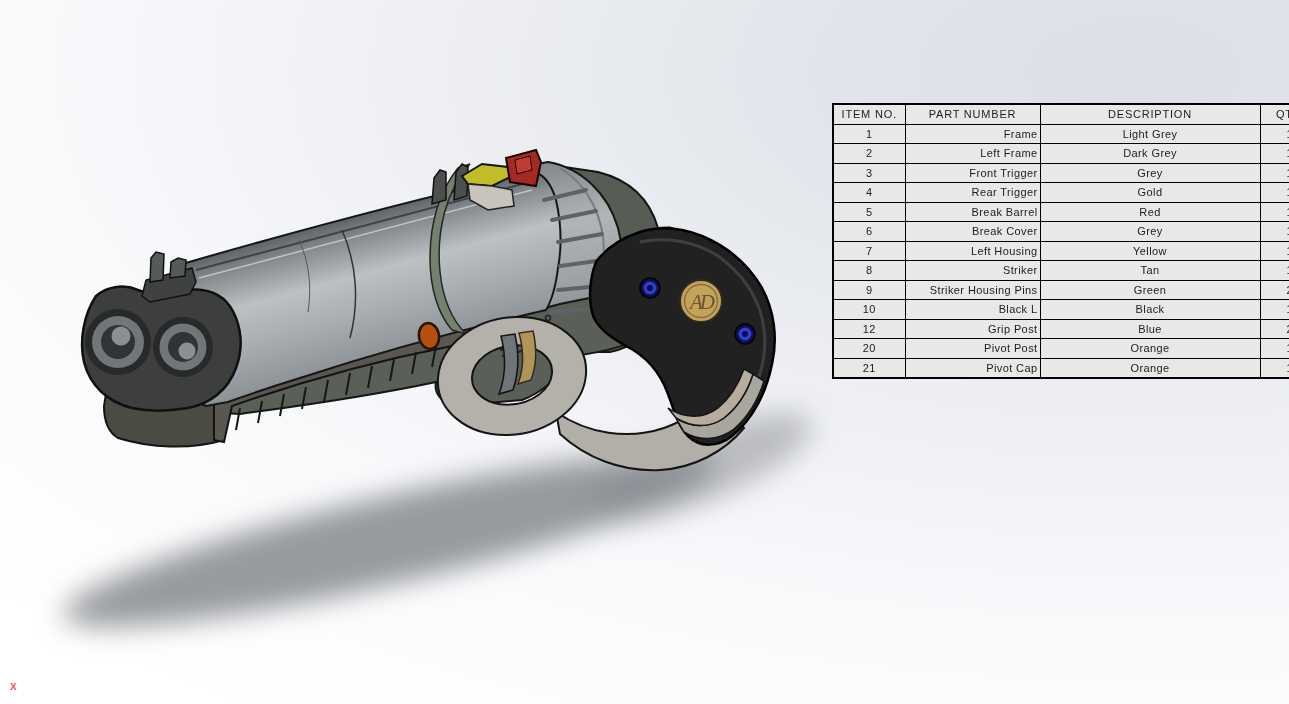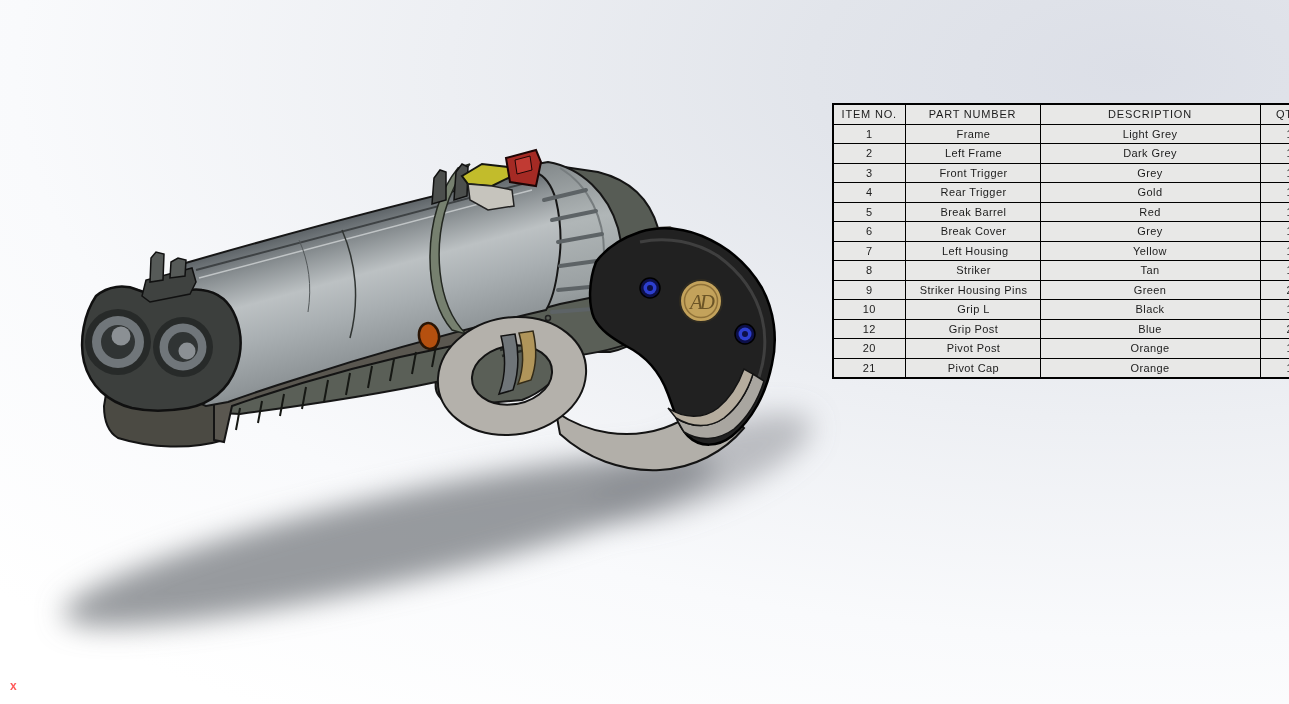--- a/index.html
+++ b/index.html
@@ -24,21 +24,21 @@
   }
   table.bom-t th, table.bom-t td{
     border:1.6px solid #000;
     background:#e8e8e7;
     height:18.5px;padding:0 2px;
     font-weight:normal;text-align:center;
     overflow:hidden;white-space:nowrap;
   }
   table.bom-t th{letter-spacing:.8px;}
   col.c0{width:72px;} col.c1{width:135px;} col.c2{width:220px;} col.c3{width:60px;}
-  table.bom-t td.c1{text-align:center;padding-left:4px;white-space:pre;}
+  table.bom-t td.c1{text-align:right;padding-left:4px;white-space:pre;}
 
   .origin{
     position:absolute;left:10px;top:679px;
     color:#ff5a5a;font-size:12px;font-weight:bold;
     font-family:"Liberation Sans",sans-serif;
   }
 </style>
 </head>
 <body>
 
@@ -268,21 +268,21 @@
             <td class="c3">1</td>
           </tr>
           <tr>
             <td class="c0">9</td>
             <td class="c1">Striker Housing Pins</td>
             <td class="c2">Green</td>
             <td class="c3">2</td>
           </tr>
           <tr>
             <td class="c0">10</td>
-            <td class="c1">Grip L</td>
+            <td class="c1">Black L</td>
             <td class="c2">Black</td>
             <td class="c3">1</td>
           </tr>
           <tr>
             <td class="c0">12</td>
             <td class="c1">Grip Post</td>
             <td class="c2">Blue</td>
             <td class="c3">2</td>
           </tr>
           <tr>

